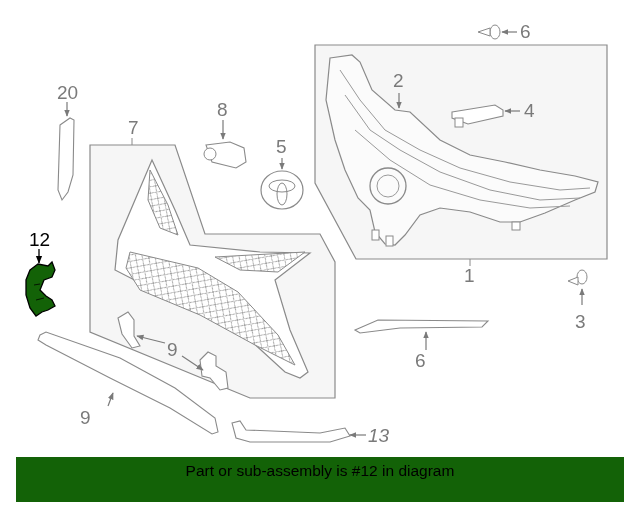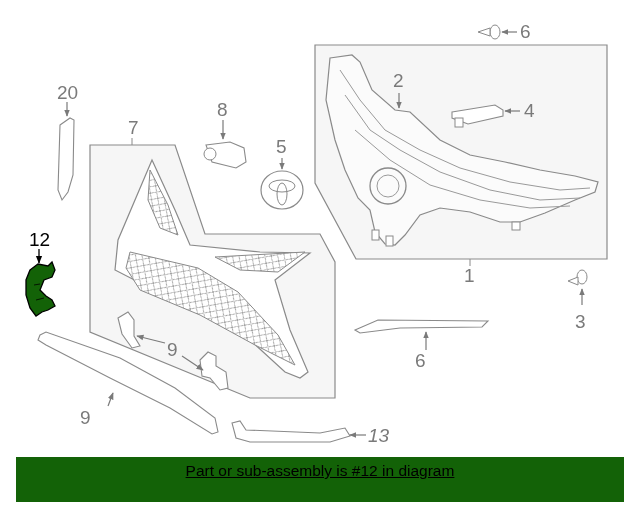--- a/index.html
+++ b/index.html
@@ -6,21 +6,21 @@
   body { width: 640px; height: 512px; position: relative; overflow: hidden;
          font-family: "Liberation Sans", sans-serif; }
   #diagram { position: absolute; left: 0; top: 0; width: 640px; height: 512px; }
   .callout { position: absolute; font-family: "Liberation Sans", sans-serif;
              font-size: 19px; color: #7a7a7a; line-height: 1; }
   .callout.highlight { color: #000000; }
   #banner { position: absolute; left: 16px; top: 457px; width: 608px; height: 45px;
             background: #136207; color: #000; text-align: center;
             font-family: "Liberation Sans", sans-serif; font-size: 15.5px; line-height: 19px;
             padding-top: 4px; box-sizing: border-box; }
-  #banner div { white-space: nowrap; text-decoration: underline; }
+  #banner div { white-space: nowrap; }
 </style>
 </head>
 <body>
 
 <svg id="diagram" viewBox="0 0 640 512" xmlns="http://www.w3.org/2000/svg">
   <defs>
     <pattern id="mesh" width="9" height="9" patternUnits="userSpaceOnUse" patternTransform="rotate(35)">
       <rect width="9" height="9" fill="#ffffff"></rect>
       <path d="M0 0 L9 9 M9 0 L0 9" stroke="#9a9a9a" stroke-width="0.9"></path>
     </pattern>

